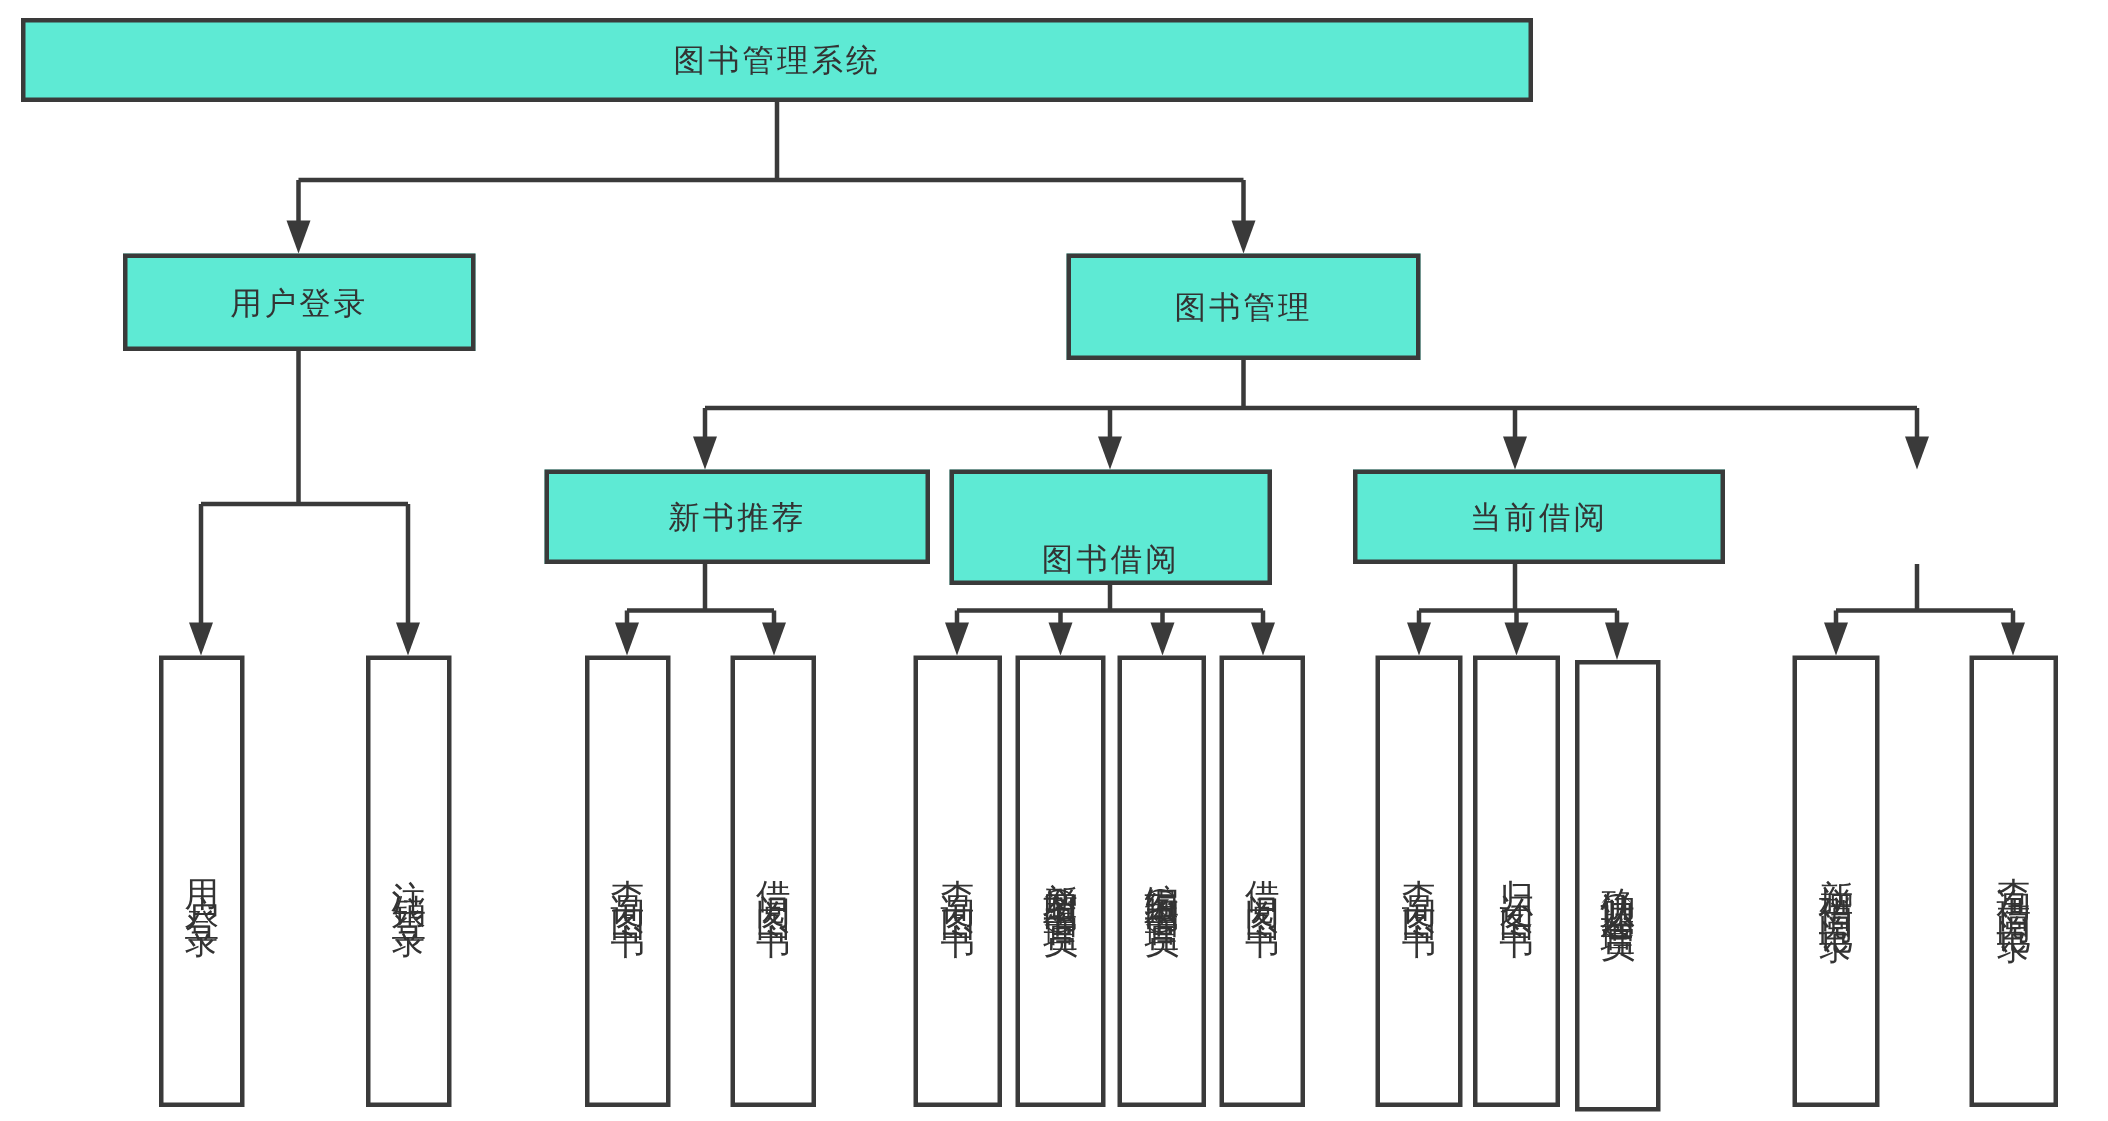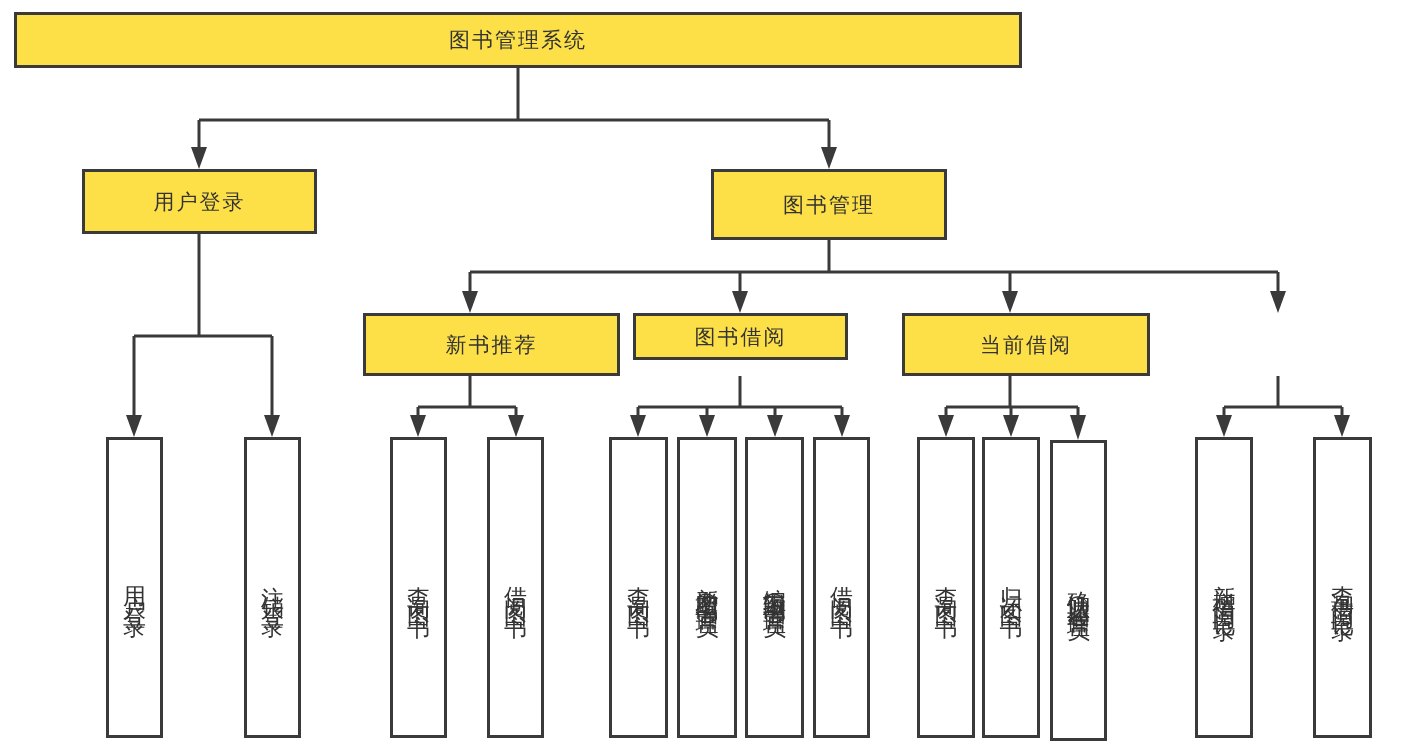--- a/index.html
+++ b/index.html
@@ -8,21 +8,21 @@
     width:1405px;height:747px;
     background:#ffffff;
     font-family:"Liberation Sans","DejaVu Sans",sans-serif;
     overflow:hidden;
   }
   #wires{position:absolute;left:0;top:0;z-index:1;}
   .node{
     position:absolute;
     box-sizing:border-box;
     border:3px solid #3a3a3a;
-    background:#fde047;
+    background:#5eead4;
     display:flex;align-items:center;justify-content:center;
     color:#333333;
     font-size:21px;
     letter-spacing:2px;
     z-index:2;
   }
   .vnode{
     position:absolute;
     box-sizing:border-box;
     border:3px solid #3a3a3a;
@@ -120,21 +120,21 @@
   <div class="node" style="left:82px;top:169px;width:235px;height:65px;">
     <span>用户登录</span>
   </div>
   <div class="node" style="left:711px;top:169px;width:236px;height:71px;">
     <span>图书管理</span>
   </div>
 
   <div class="node" style="left:363px;top:313px;width:257px;height:63px;">
     <span>新书推荐</span>
   </div>
-  <div class="node" style="left:633px;top:313px;width:215px;height:47px;">
+  <div class="node" style="left:633px;top:313px;width:215px;height:77px;align-items:flex-end;">
     <span>图书借阅</span>
   </div>
   <div class="node" style="left:902px;top:313px;width:248px;height:63px;">
     <span>当前借阅</span>
   </div>
 
   <div class="vnode" style="left:106px;top:437px;width:57px;height:301px;">
     <span class="vtext">用户登录</span>
   </div>
   <div class="vnode" style="left:244px;top:437px;width:57px;height:301px;">

